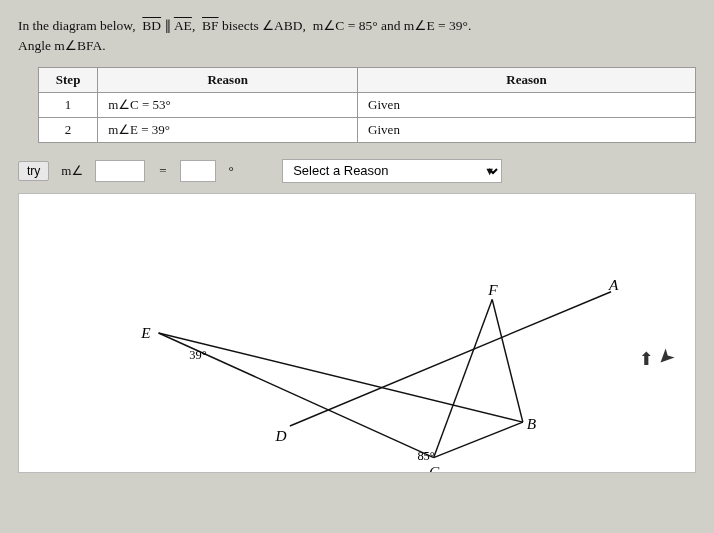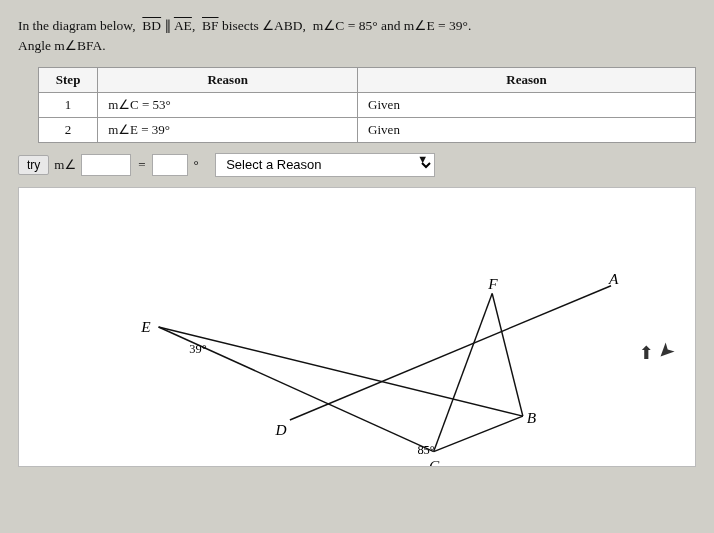--- a/index.html
+++ b/index.html
@@ -15,21 +15,21 @@
     .problem-text {
       font-size: 13.5px;
       line-height: 1.5;
       margin-bottom: 10px;
     }
     .problem-text .overline {
       text-decoration: overline;
       text-align: right;
     }
     .table-wrapper {
-      margin-bottom: 10px;
+      margin-bottom: 16px;
       padding-left: 20px;
     }
     table {
       border-collapse: collapse;
       width: 100%;
       background: #fff;
       font-size: 13px;
     }
     table th, table td {
       border: 1px solid #999;
@@ -47,21 +47,21 @@
     }
     table td.angle-col {
       width: 200px;
     }
     table td.reason-col {
       width: 260px;
     }
     .try-row {
       display: flex;
       align-items: center;
-      gap: 5px;
+      gap: 12px;
       margin-bottom: 10px;
       font-size: 13px;
     }
     .try-btn {
       background: #e8e8e8;
       border: 1px solid #aaa;
       padding: 2px 8px;
       font-size: 12px;
       cursor: pointer;
       border-radius: 2px;
@@ -74,22 +74,23 @@
       width: 50px;
       height: 22px;
       font-size: 13px;
       padding: 1px 4px;
     }
     .equals-sign {
       margin: 0 2px;
     }
     .reason-select-wrapper {
       display: flex;
-      align-items: flex-start;
+      align-items: center;
       gap: 4px;
+      margin-left: 18px;
     }
     .reason-select {
       border: 1px solid #aaa;
       padding: 2px 6px;
       font-size: 13px;
       width: 220px;
       background: #fff;
       cursor: pointer;
       height: 24px;
     }

